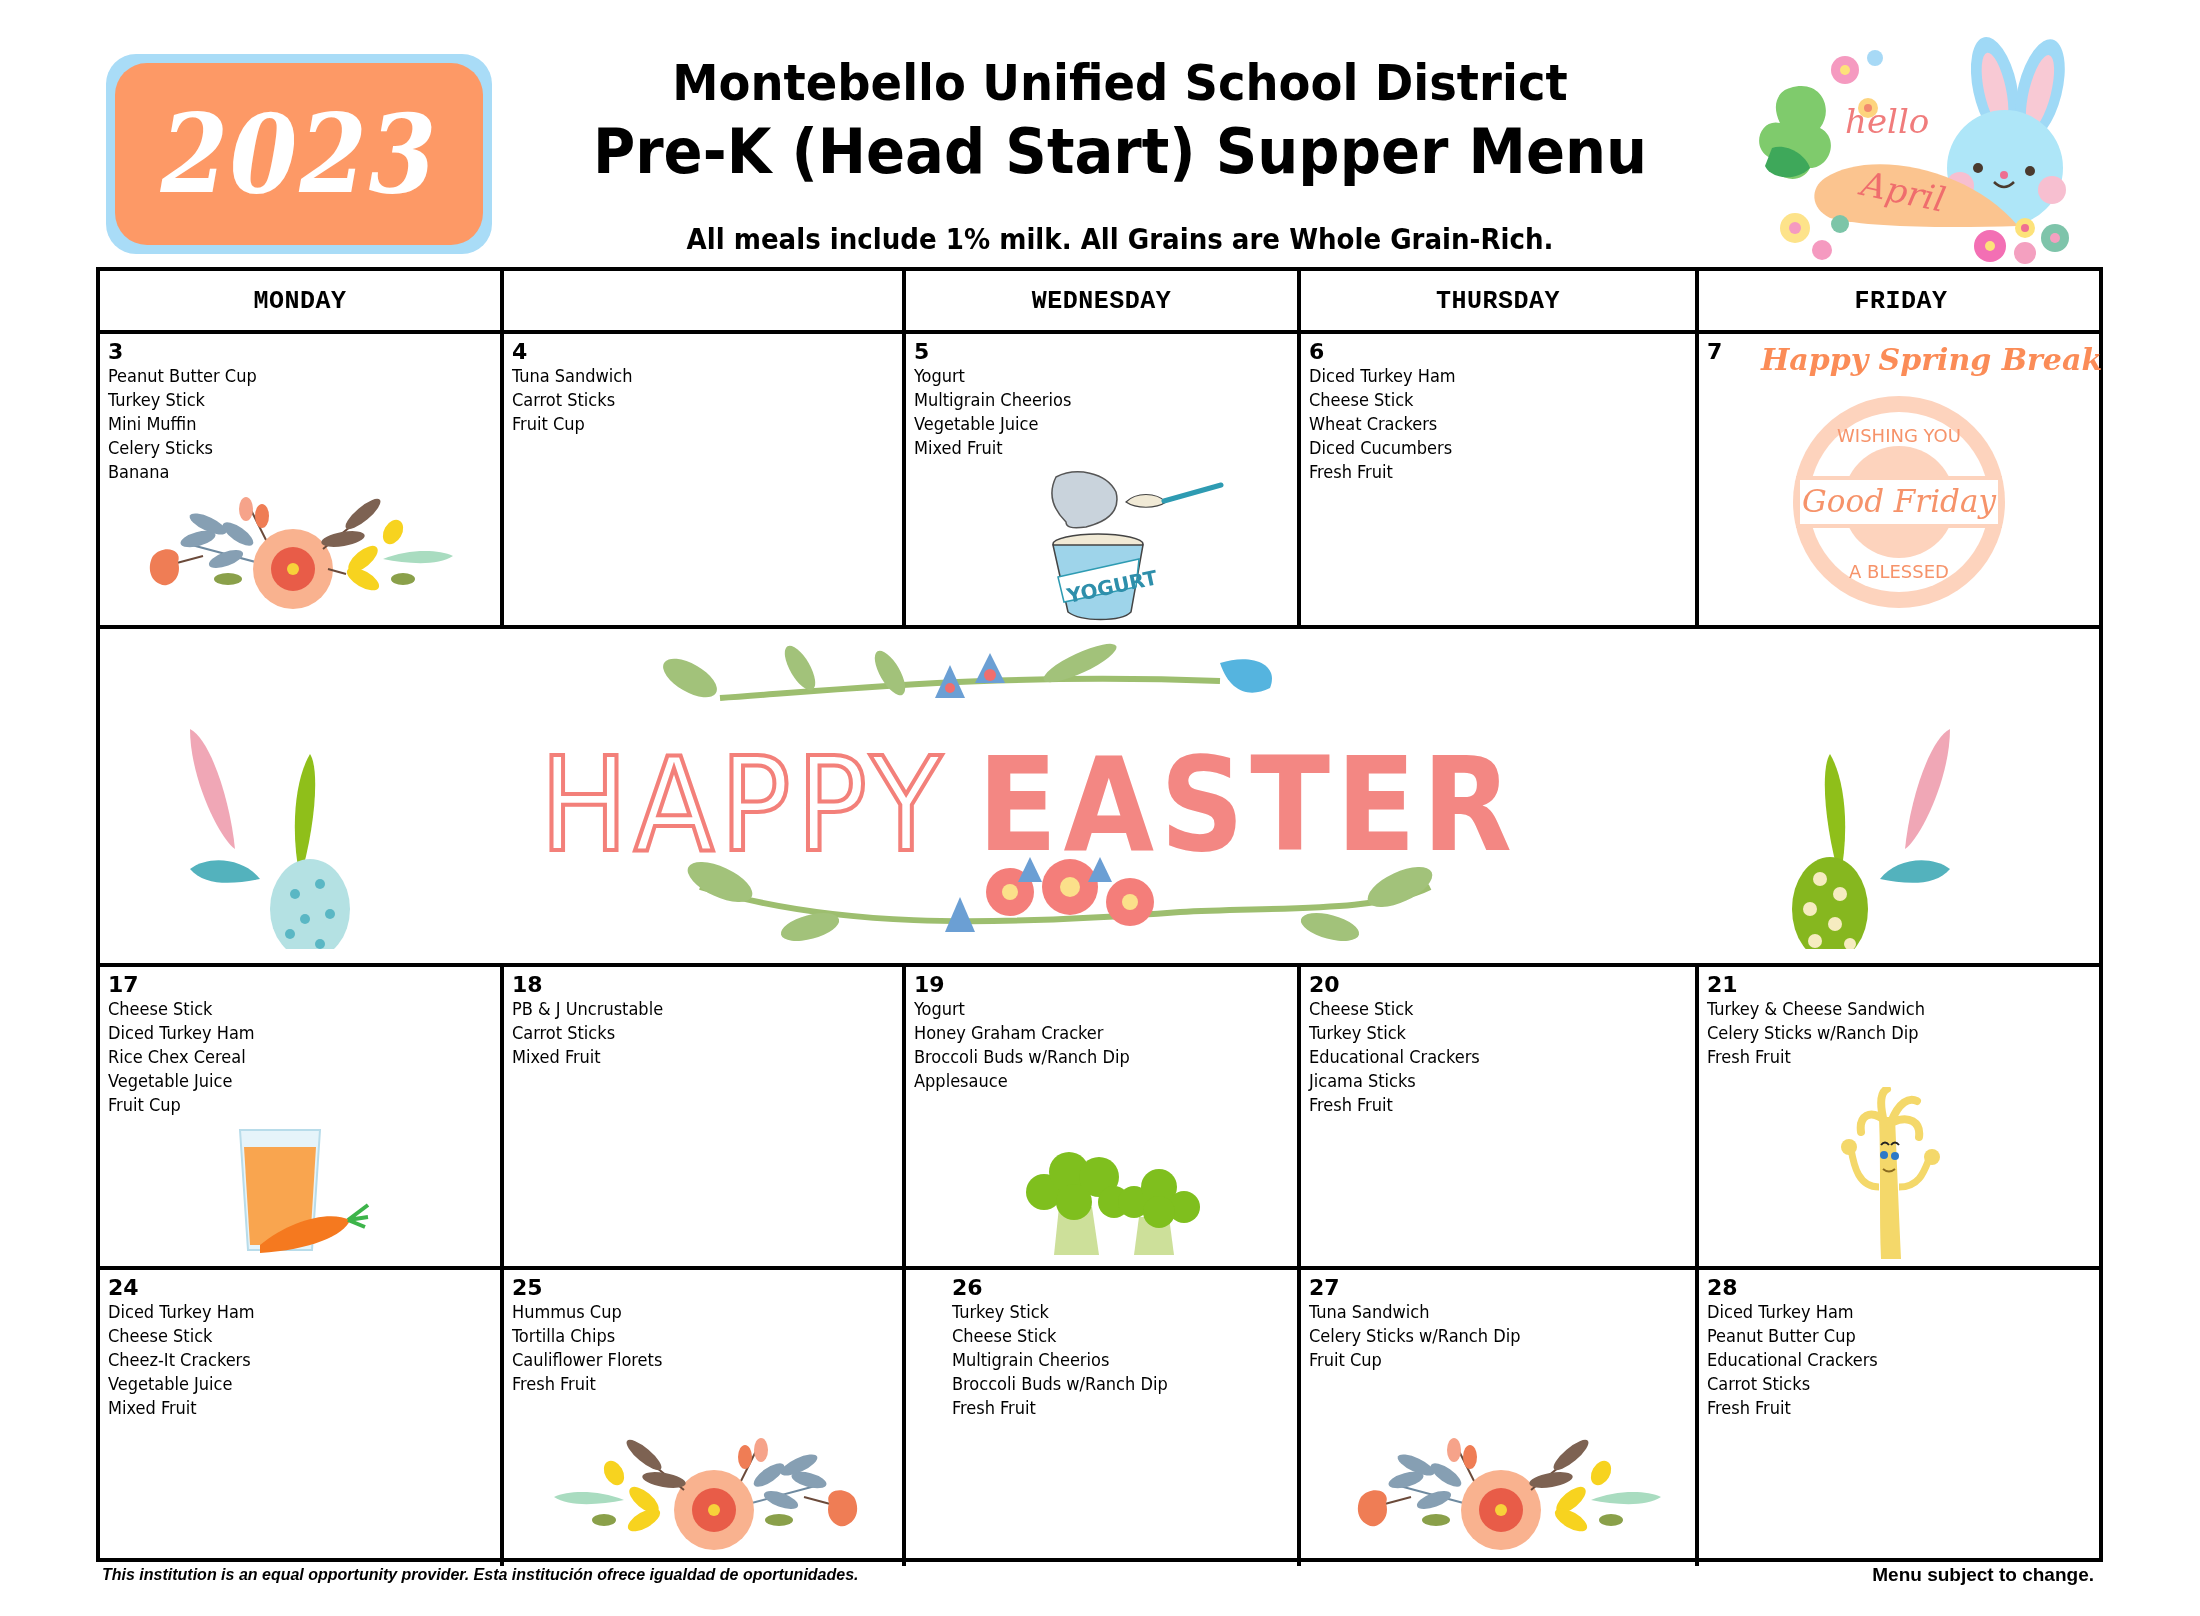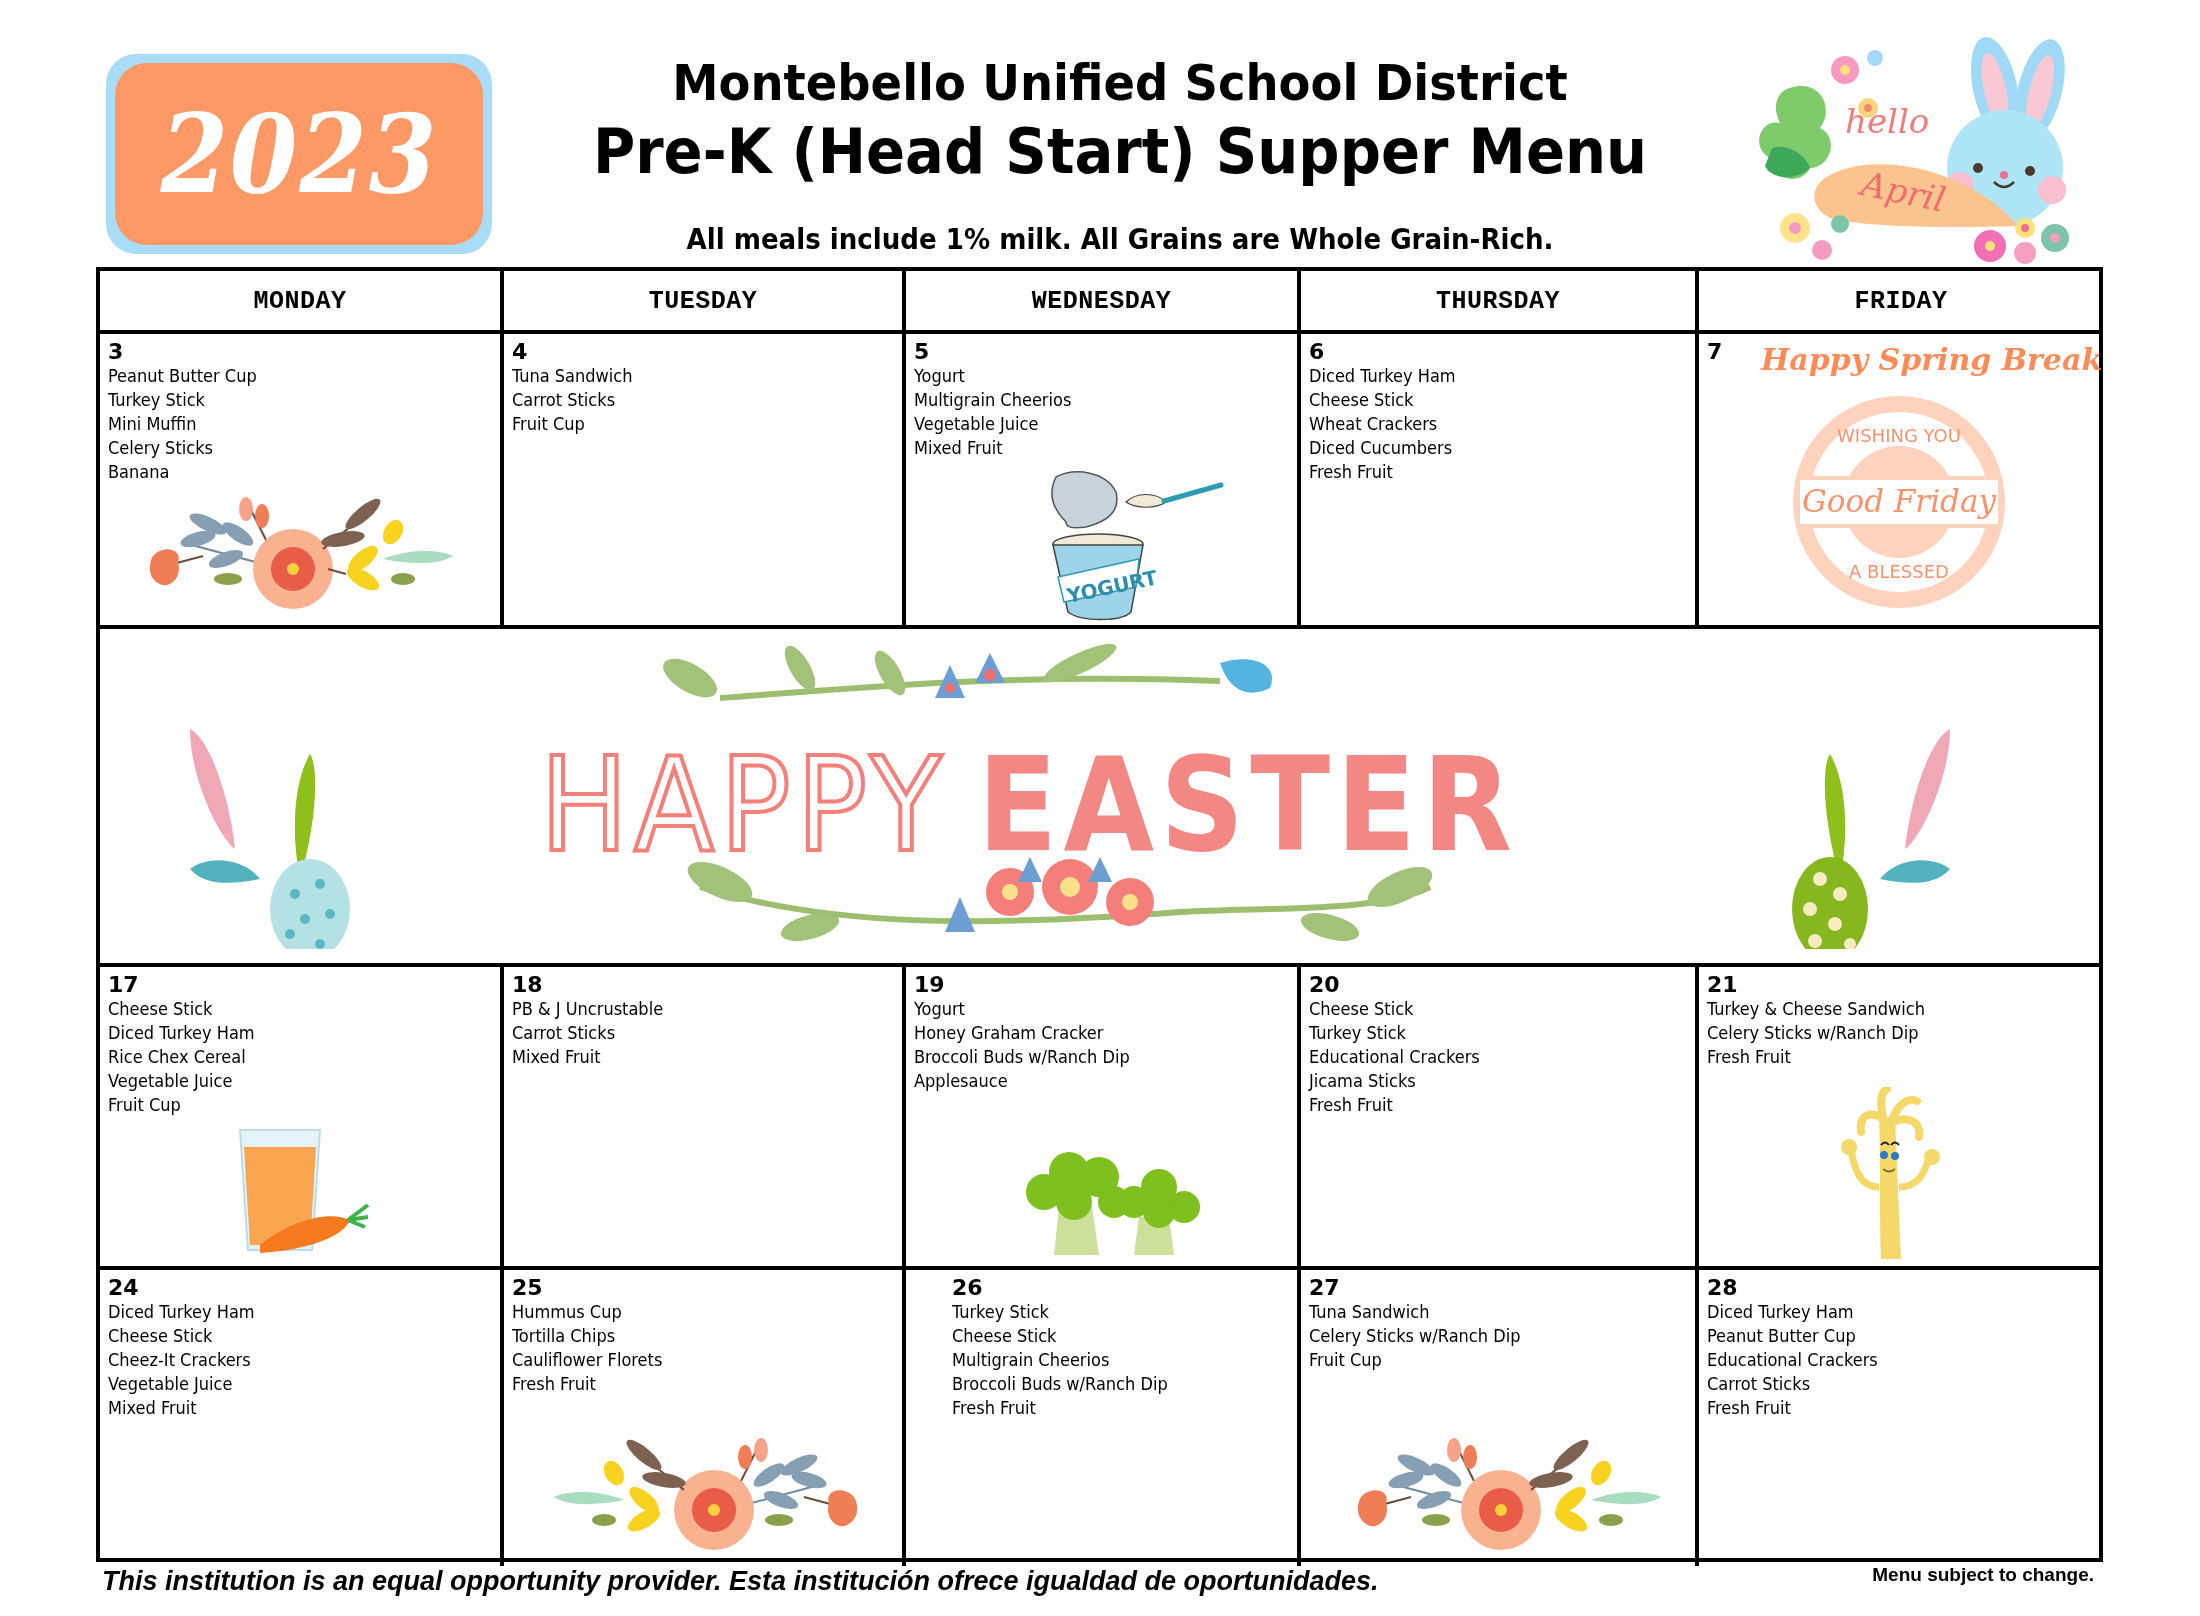--- a/index.html
+++ b/index.html
@@ -31,21 +31,21 @@
   .items li { font-size: 18px; line-height: 24px; white-space: nowrap; }
   .art { position: absolute; }
 
   .spring-break { font-family: "DejaVu Serif", serif; font-style: italic; font-weight: bold; color: #fb8c57; font-size: 30px; white-space: nowrap; }
 
   .banner { position: absolute; left: 0; right: 0; }
   .happy-easter { position: absolute; left: 440px; top: 100px; font-family: "DejaVu Sans Condensed", "DejaVu Sans", sans-serif; font-size: 130px; letter-spacing: 6px; white-space: nowrap; }
   .happy-word { color: #ffffff; -webkit-text-stroke: 4px #f3807a; font-weight: normal; }
   .easter-word { color: #f38783; font-weight: bold; margin-left: 30px; }
 
-  .footer-left { left: 102px; top: 1566px; font-family: "Liberation Sans", sans-serif; font-style: italic; font-weight: bold; font-size: 27px; white-space: nowrap; }
+  .footer-left { left: 102px; top: 1566px; font-family: "Liberation Sans", sans-serif; font-style: italic; font-weight: bold; font-size: 16px; white-space: nowrap; }
   .footer-right { right: 106px; top: 1564px; font-family: "Liberation Sans", sans-serif; font-weight: bold; font-size: 19px; white-space: nowrap; }
 </style>
 </head>
 <body>
 
 <div class="abs year-badge">
   <div class="year-inner">
     <span class="year-text">2023</span>
   </div>
 </div>
@@ -108,21 +108,20 @@
   <div class="vline" style="left:802px; top:0; height:354px"></div>
   <div class="vline" style="left:1197px; top:0; height:354px"></div>
   <div class="vline" style="left:1595px; top:0; height:354px"></div>
 
   <div class="vline" style="left:400px; top:692px; height:603px"></div>
   <div class="vline" style="left:802px; top:692px; height:603px"></div>
   <div class="vline" style="left:1197px; top:692px; height:603px"></div>
   <div class="vline" style="left:1595px; top:692px; height:603px"></div>
 
   <div class="day-header" style="left:0; width:400px">MONDAY</div>
-  <div class="day-header" style="left:404px; width:398px">TUESDAY</div>
   <div class="day-header" style="left:806px; width:391px">WEDNESDAY</div>
   <div class="day-header" style="left:1201px; width:394px">THURSDAY</div>
   <div class="day-header" style="left:1599px; width:404px">FRIDAY</div>
 
   <div class="cell" style="left:0; top:63px; width:400px; height:291px">
     <div class="date">3</div>
     <ul class="items">
       <li>Peanut Butter Cup</li>
       <li>Turkey Stick</li>
       <li>Mini Muffin</li>

